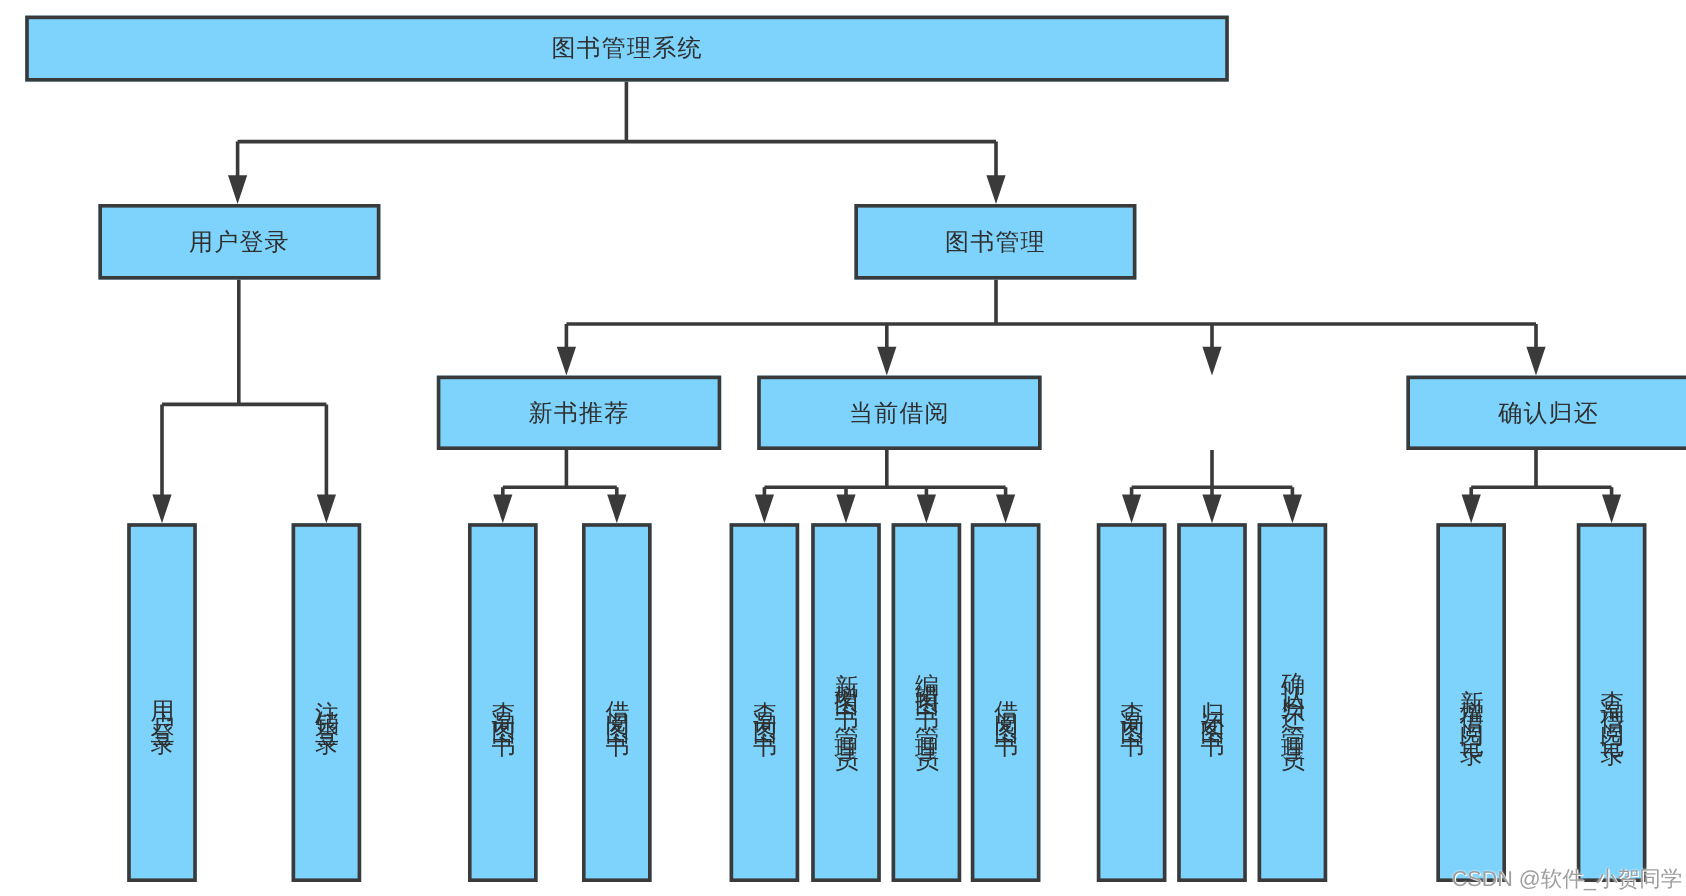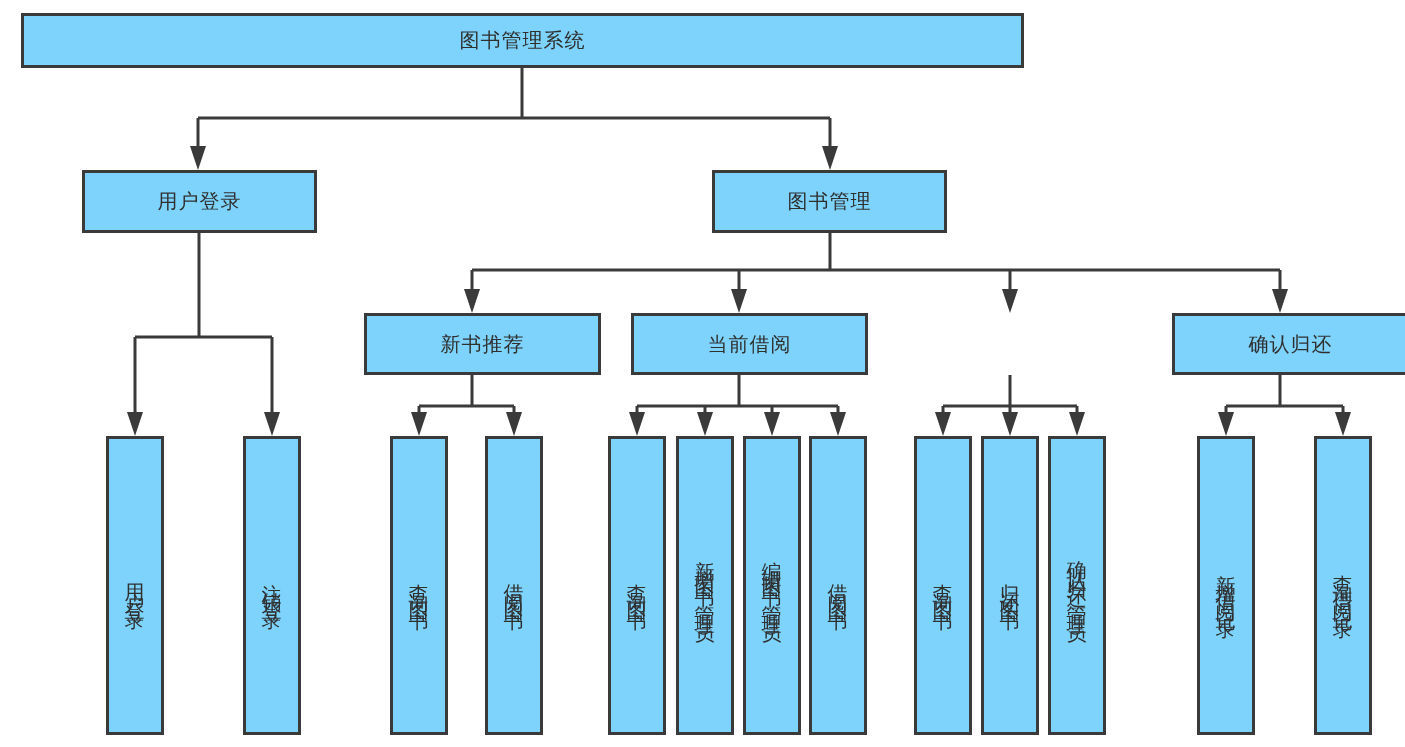--- a/index.html
+++ b/index.html
@@ -167,14 +167,15 @@
   <div class="node leaf leaf-11">
     <span class="v-text">确认归还（管理员）</span>
   </div>
   <div class="node leaf leaf-12">
     <span class="v-text">新增借阅记录</span>
   </div>
   <div class="node leaf leaf-13">
     <span class="v-text">查询借阅记录</span>
   </div>
 
+  <div class="watermark">CSDN @软件_小贺同学</div>
 
 </div>
 
 </body></html>

